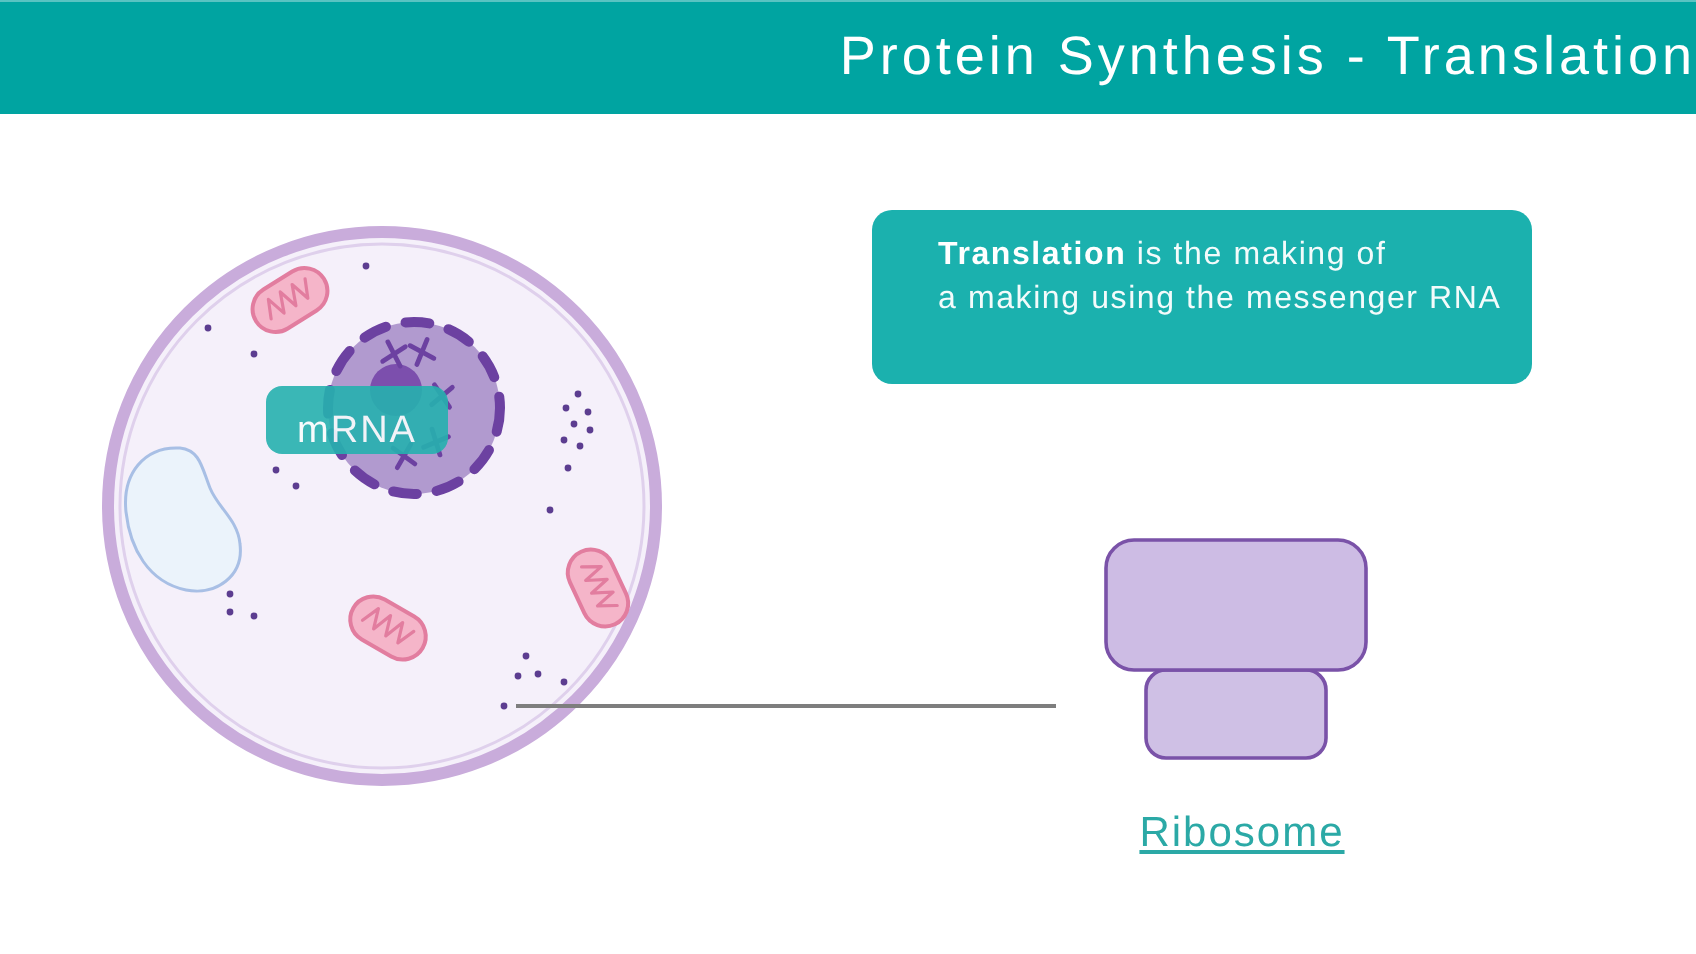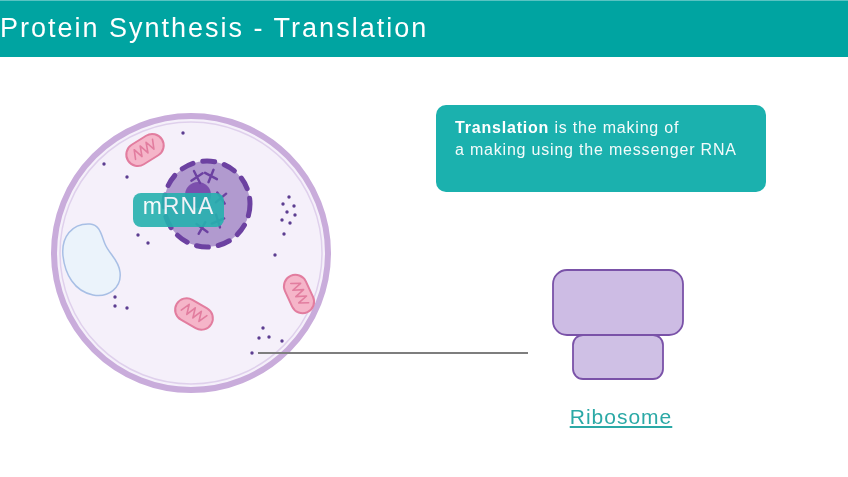--- a/index.html
+++ b/index.html
@@ -5,31 +5,31 @@
   html,body{margin:0;padding:0;background:#fff;}
   .stage{
     position:relative;width:848px;height:477px;overflow:hidden;
     background:var(--page_bg,#fff);
     font-family:"Liberation Sans",sans-serif;
   }
   
   .header{
     position:absolute;left:0;top:0;width:848px;height:57px;
     background:var(--header_bg,#00A4A1);
-    display:flex;align-items:center;justify-content:flex-start;
+    display:flex;align-items:center;justify-content:flex-end;
     box-shadow:0 1px 0 rgba(255,255,255,.35) inset;
   }
   .header-title{
     color:var(--white,#fff);font-size:27px;font-weight:400;letter-spacing:2px;
   }
   
   .info-box{
     position:absolute;left:436px;top:105px;width:330px;height:87px;
     background:var(--info_box_bg,#1BB1AE);border-radius:10px;
-    box-sizing:border-box;padding:12px 14px 0 19px;
+    box-sizing:border-box;padding:12px 14px 0 33px;
     color:rgba(255,255,255,.95);font-size:16px;line-height:22px;letter-spacing:.8px;
   }
   .info-box b{color:#fff;font-weight:700;}
   
   .art{position:absolute;left:0;top:57px;}
   .cell-outer{fill:var(--cytoplasm,#F5F0FA);stroke:var(--membrane,#C9ACDB);stroke-width:6;}
   .cell-inner-ring{fill:none;stroke:var(--membrane_inner,#DFD0EC);stroke-width:1.5;}
   .vacuole{fill:var(--vacuole_fill,#EBF3FB);stroke:var(--vacuole_stroke,#A8BFE5);stroke-width:1.5;}
   .mito-body{fill:var(--mito_fill,#F5B5C9);stroke:var(--mito_stroke,#E27D9F);stroke-width:2;}
   .mito-cristae{fill:none;stroke:var(--mito_stroke,#E27D9F);stroke-width:1.6;stroke-linecap:round;stroke-linejoin:round;}
@@ -38,22 +38,22 @@
   .nucleolus{fill:var(--nucleolus,#7C4FAD);}
   .chrX{stroke:var(--chromosome,#6C41A1);stroke-width:2.4;stroke-linecap:round;fill:none;}
   .dot{fill:var(--dot,#5C3D90);}
   .connector{stroke:var(--connector,#7E7E7E);stroke-width:2;}
   .ribo-large{fill:var(--ribosome_fill,#CDBCE4);stroke:var(--ribosome_stroke,#7A52A8);stroke-width:1.8;}
   .ribo-small{fill:var(--ribosome_fill_small,#CFC0E5);stroke:var(--ribosome_stroke,#7A52A8);stroke-width:1.8;}
   
   .mrna-tag{
     position:absolute;left:133px;top:193px;width:91px;height:34px;border-radius:8px;
     background:var(--mrna_bg,#26B1AF);opacity:.9;
-    display:flex;align-items:flex-start;justify-content:center;
-    color:rgba(255,255,255,.97);font-size:23px;letter-spacing:1px;
+    display:flex;align-items:flex-end;justify-content:center;
+    color:rgba(255,255,255,.97);font-size:19px;letter-spacing:1px;
   }
   
   .ribosome-label{
     position:absolute;left:551px;top:405px;width:140px;text-align:center;
     color:var(--teal_text,#2BA9A6);font-size:21px;letter-spacing:1px;font-weight:400;text-decoration:underline;
   }
 </style>
 </head>
 <body>
 

